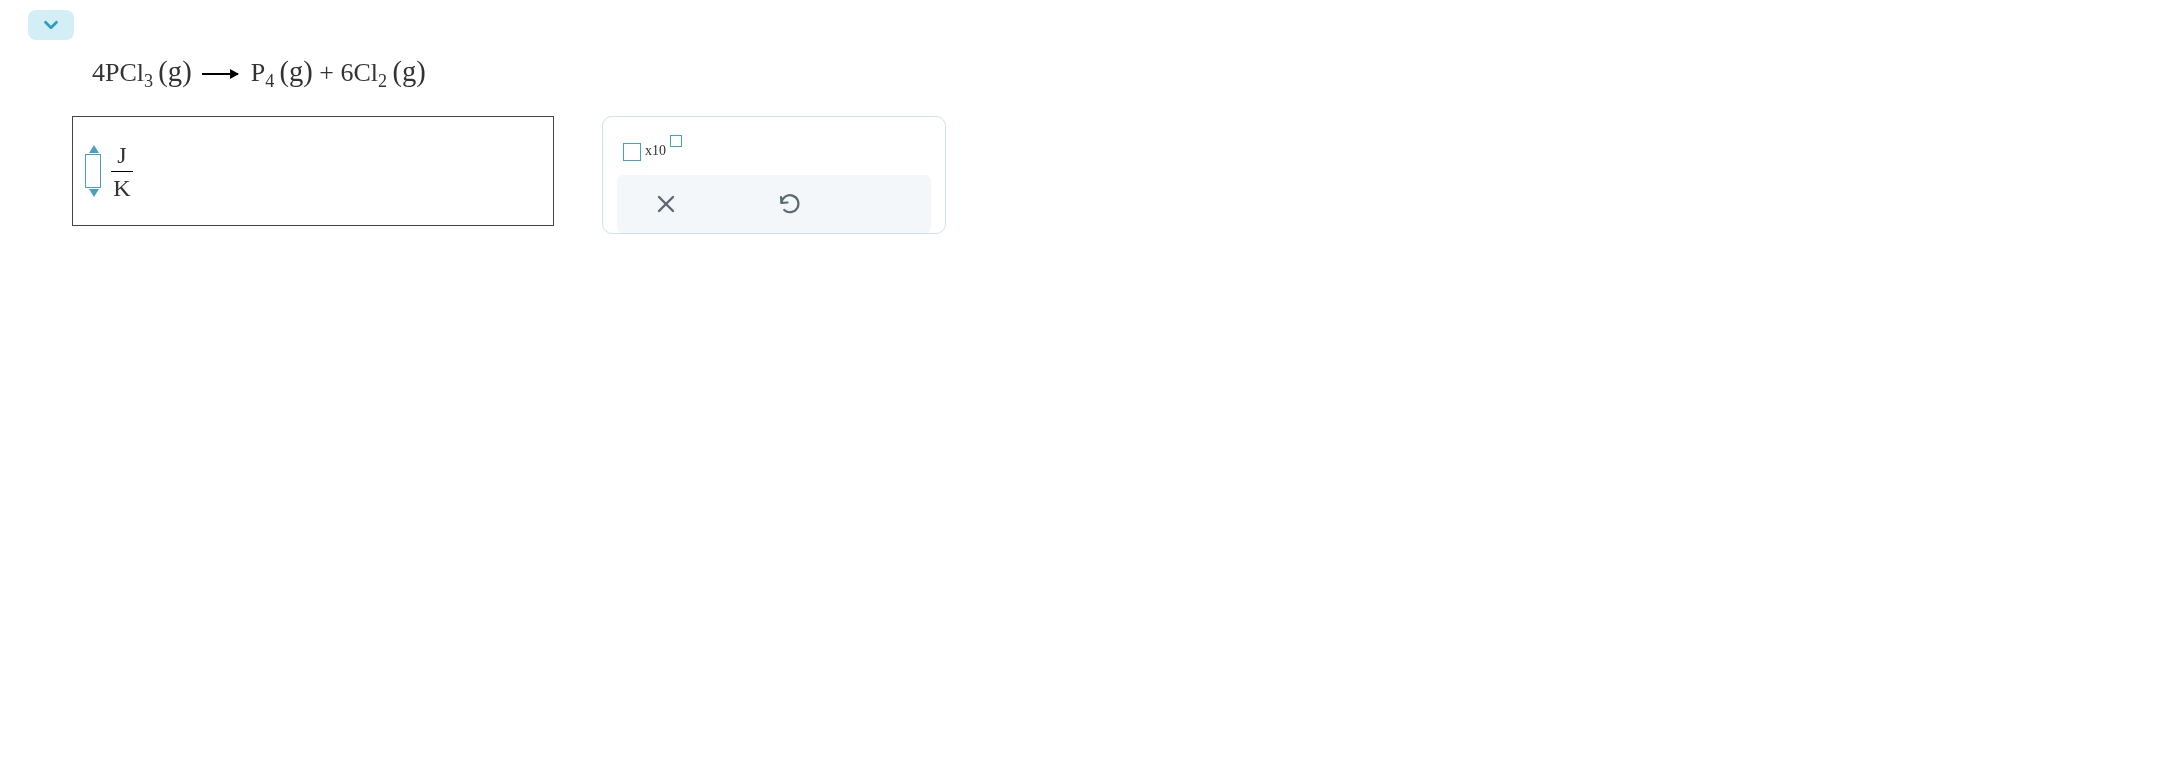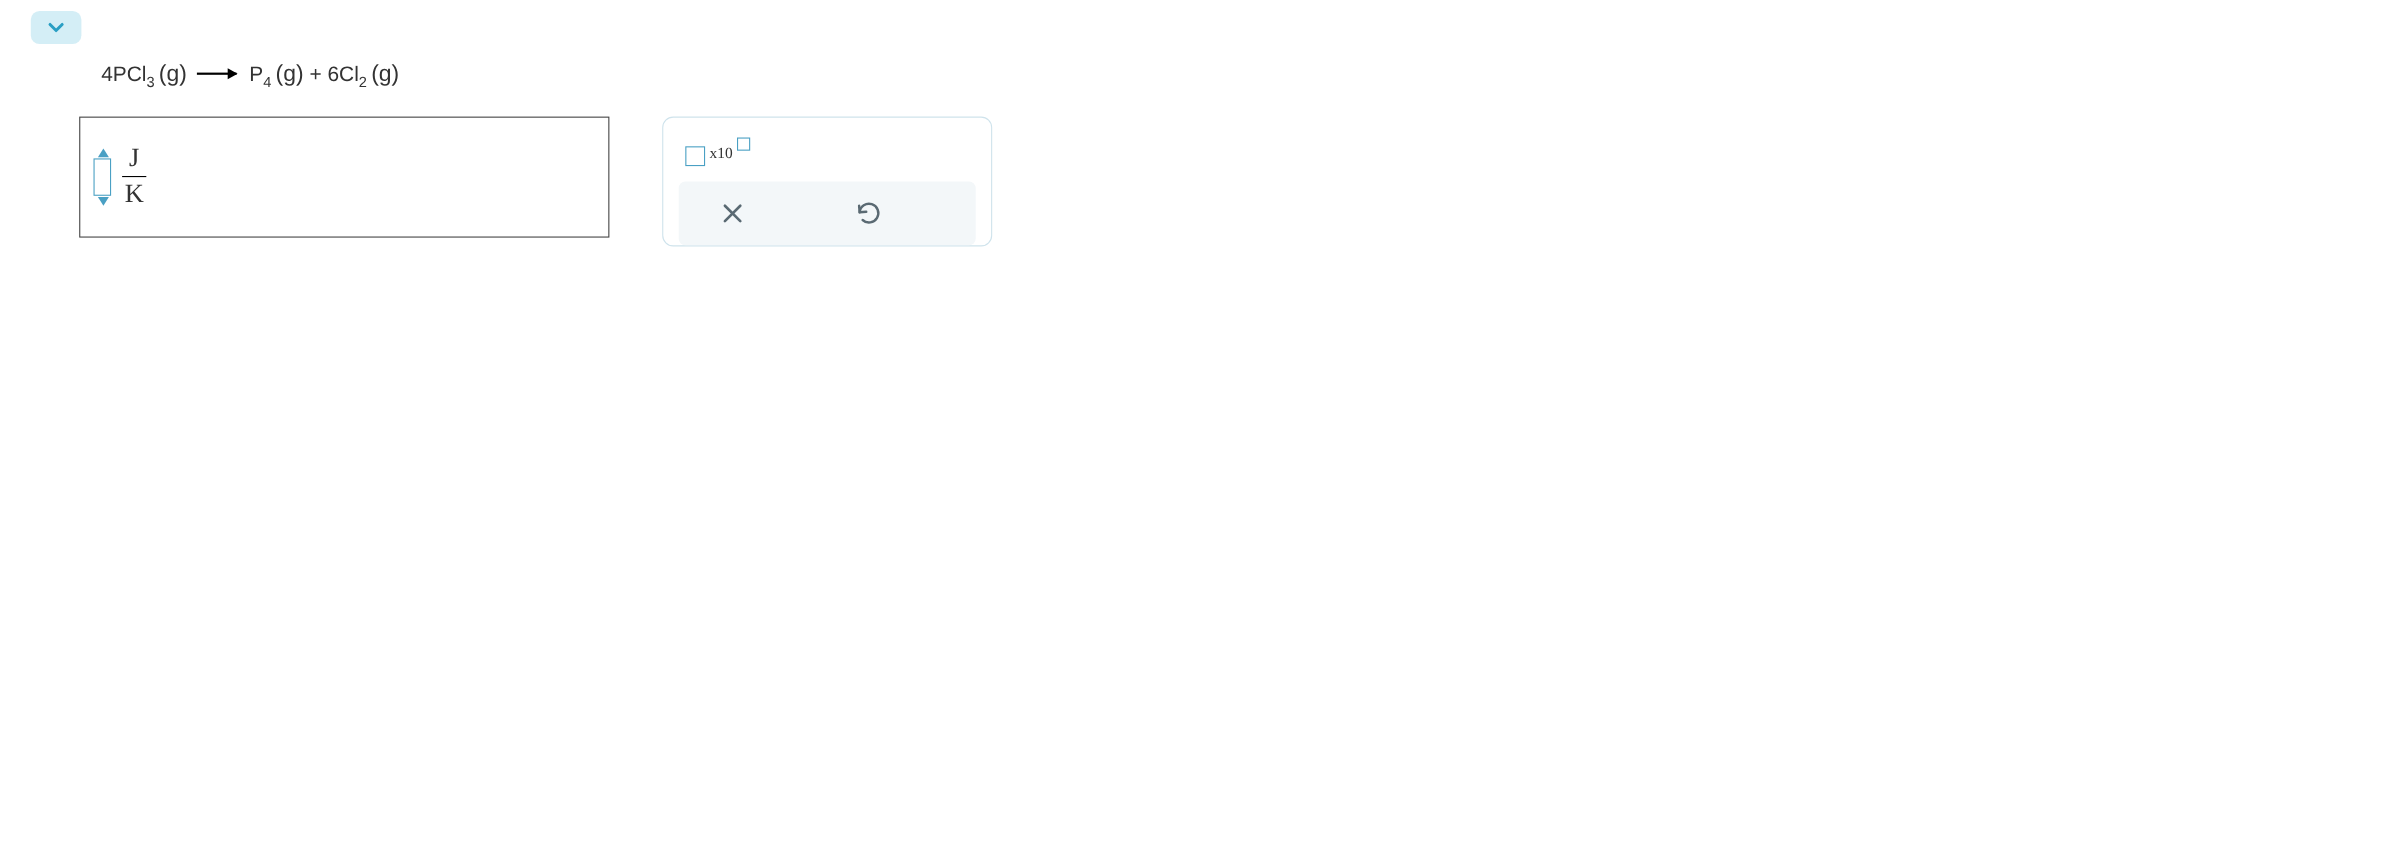--- a/index.html
+++ b/index.html
@@ -24,22 +24,22 @@
     margin-bottom: 8px;
     margin-left: -2px;
   }
   .chevron svg { width: 22px; height: 22px; }
   .prompt {
     line-height: 1.6;
     margin: 8px 0 18px 0;
   }
   .prompt .ital { font-style: italic; }
   .equation {
-    font-family: Liberation Sans, sans-serif;
-    font-size: 19px;
+    font-family: Liberation Serif, serif;
+    font-size: 26px;
     margin: 8px 0 24px 62px;
   }
   .equation .sub { font-size: 0.7em; vertical-align: sub; }
   .equation .paren { font-size: 1.1em; }
   .arrow {
     display: inline-block;
     position: relative;
     width: 36px;
     height: 2px;
     background: #000;
@@ -104,21 +104,21 @@
   }
   .unit .bar {
     width: 22px;
     height: 1px;
     background: #000;
     margin: 4px 0;
   }
   .tool-panel {
     border: 1px solid #cfe3ec;
     border-radius: 10px;
-    width: 300px;
+    width: 344px;
     padding: 12px 14px 0 14px;
     background: #fff;
   }
   .sci-notation {
     display: flex;
     align-items: flex-end;
     gap: 3px;
     font-family: "Times New Roman", serif;
     margin: 6px 0 14px 6px;
   }

